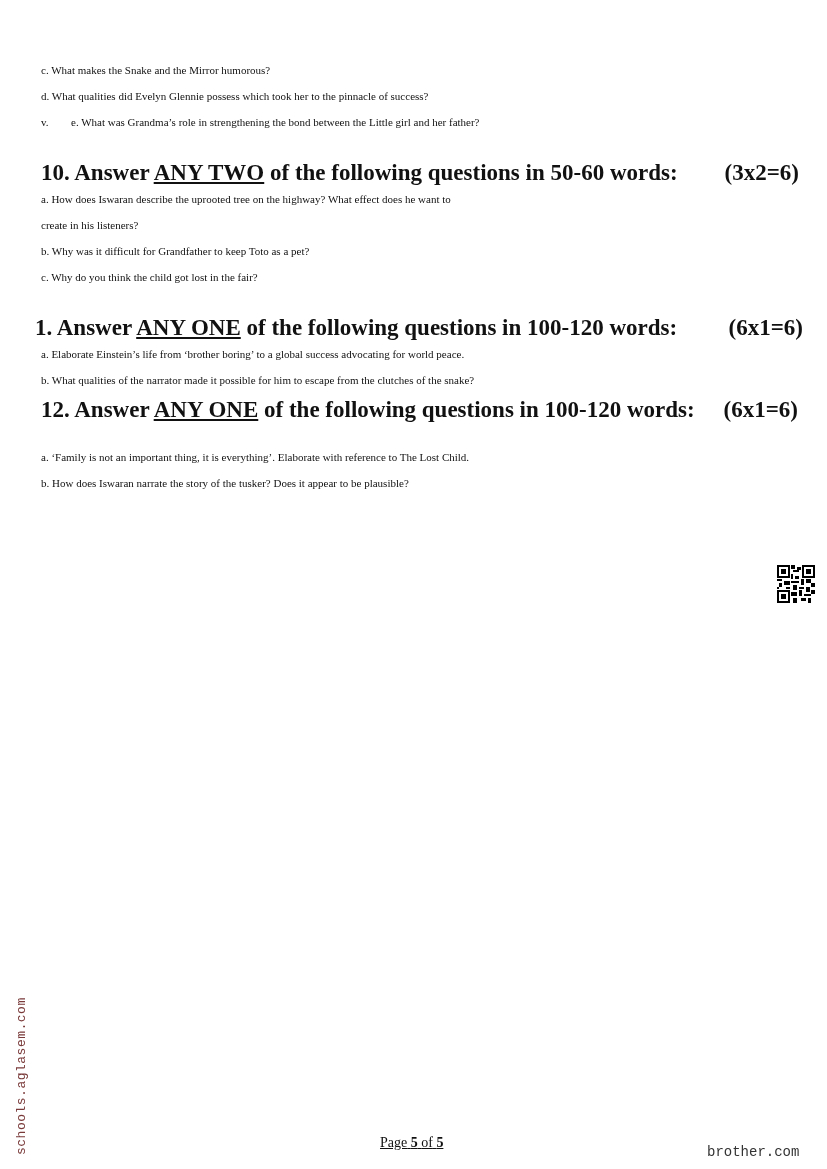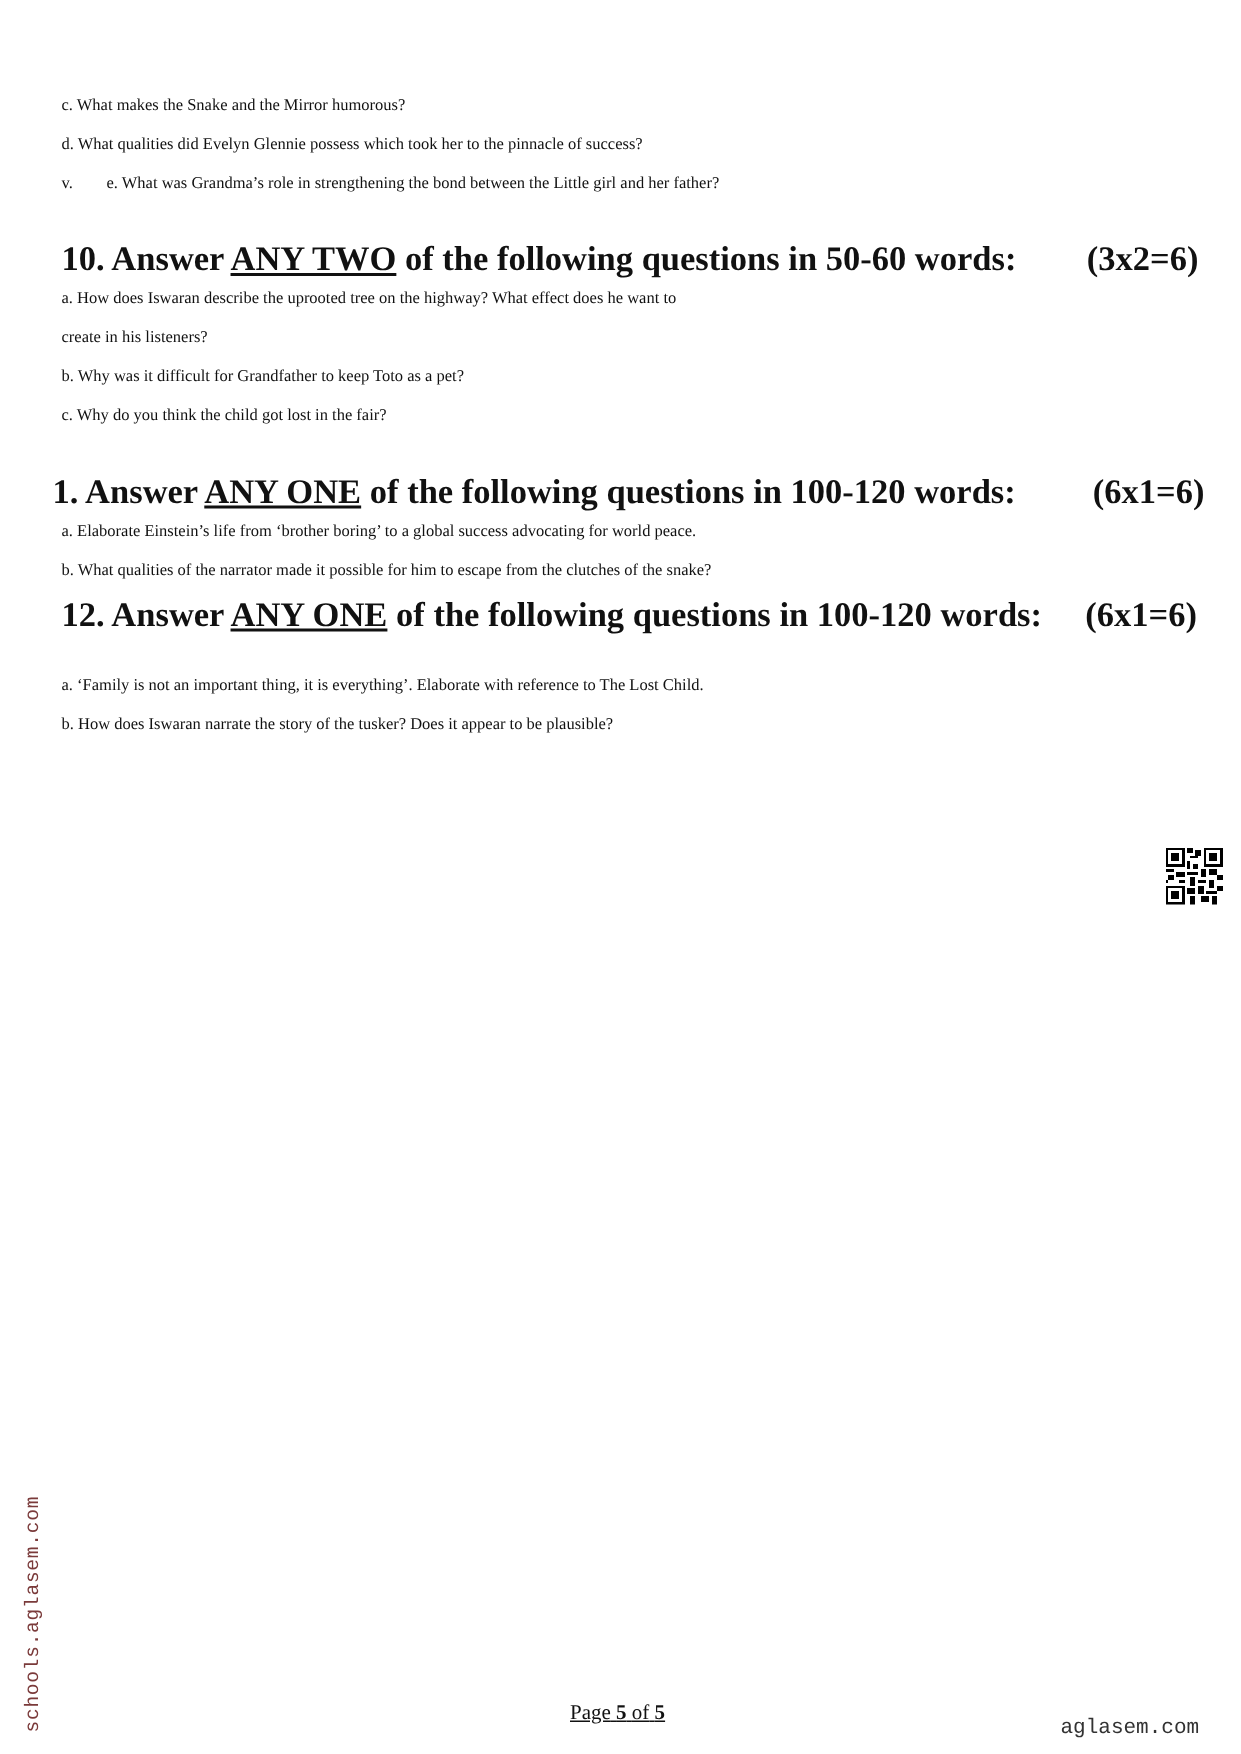--- a/index.html
+++ b/index.html
@@ -100,13 +100,13 @@
 </svg>
 
 <div class="side">schools.aglasem.com</div>
 
 <div class="footer">
   <span>Page</span>
   <b>5</b>
   <span>of</span>
   <b>5</b>
 </div>
-<div class="brand">aglasem.com</div>
+<div class="brand">brother.com</div>
 
 </body></html>

